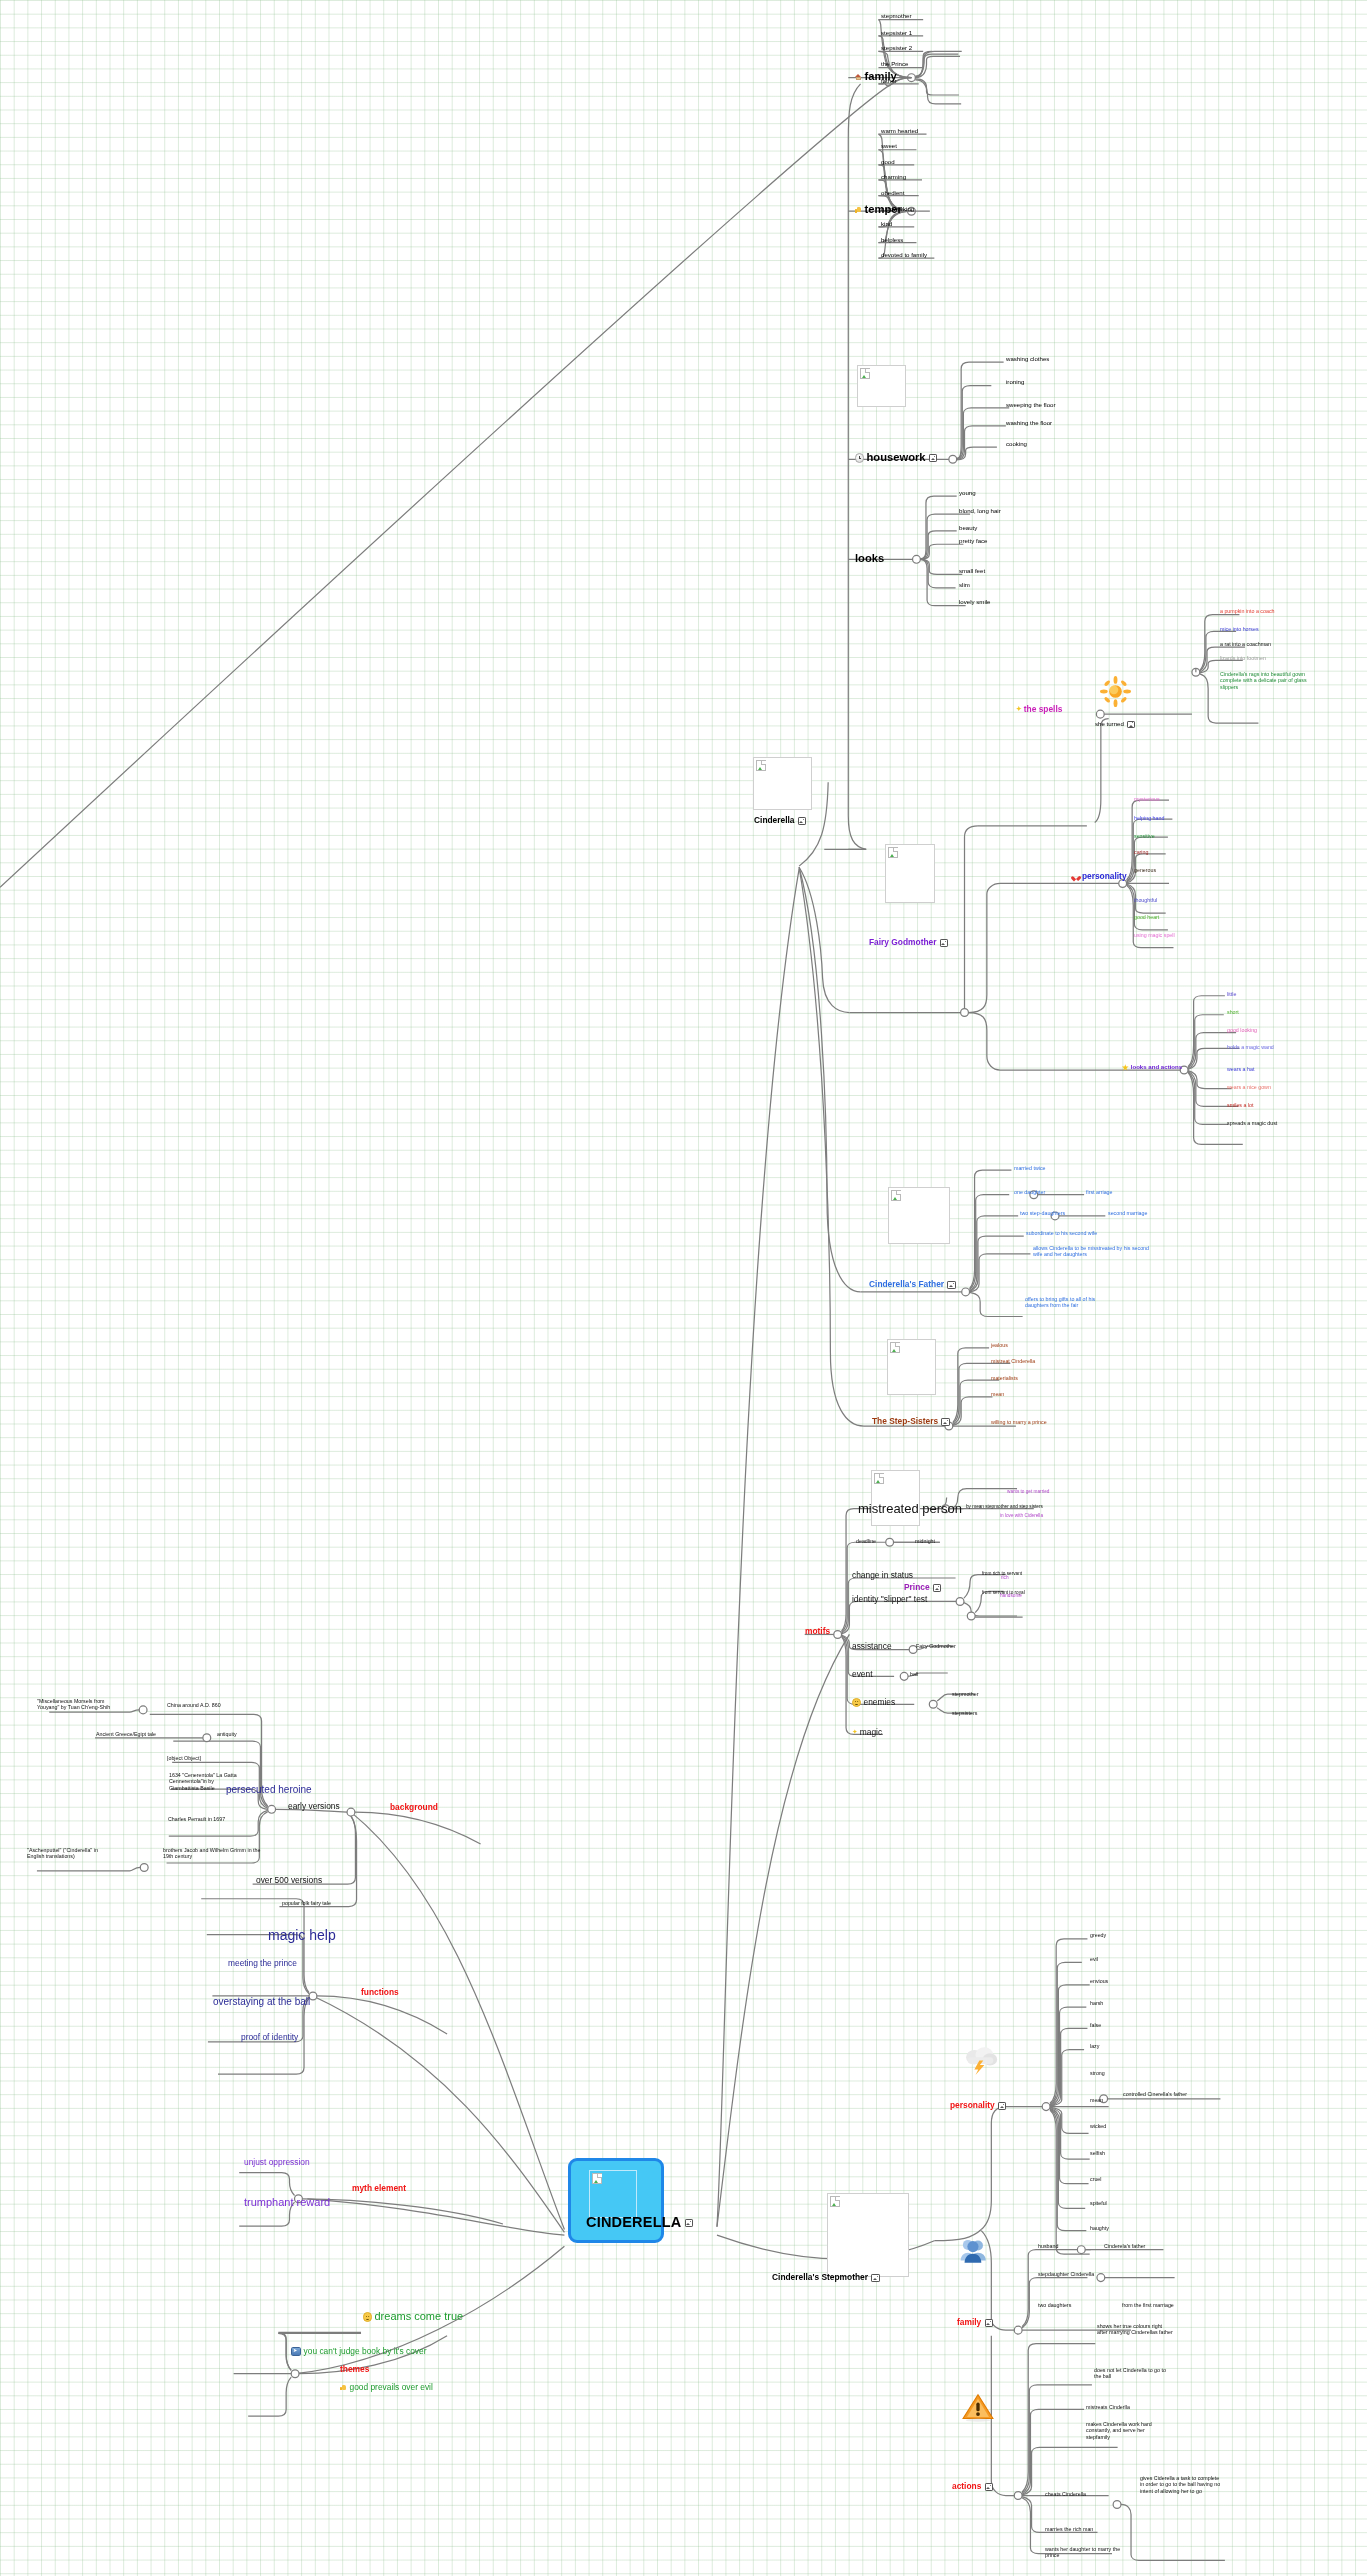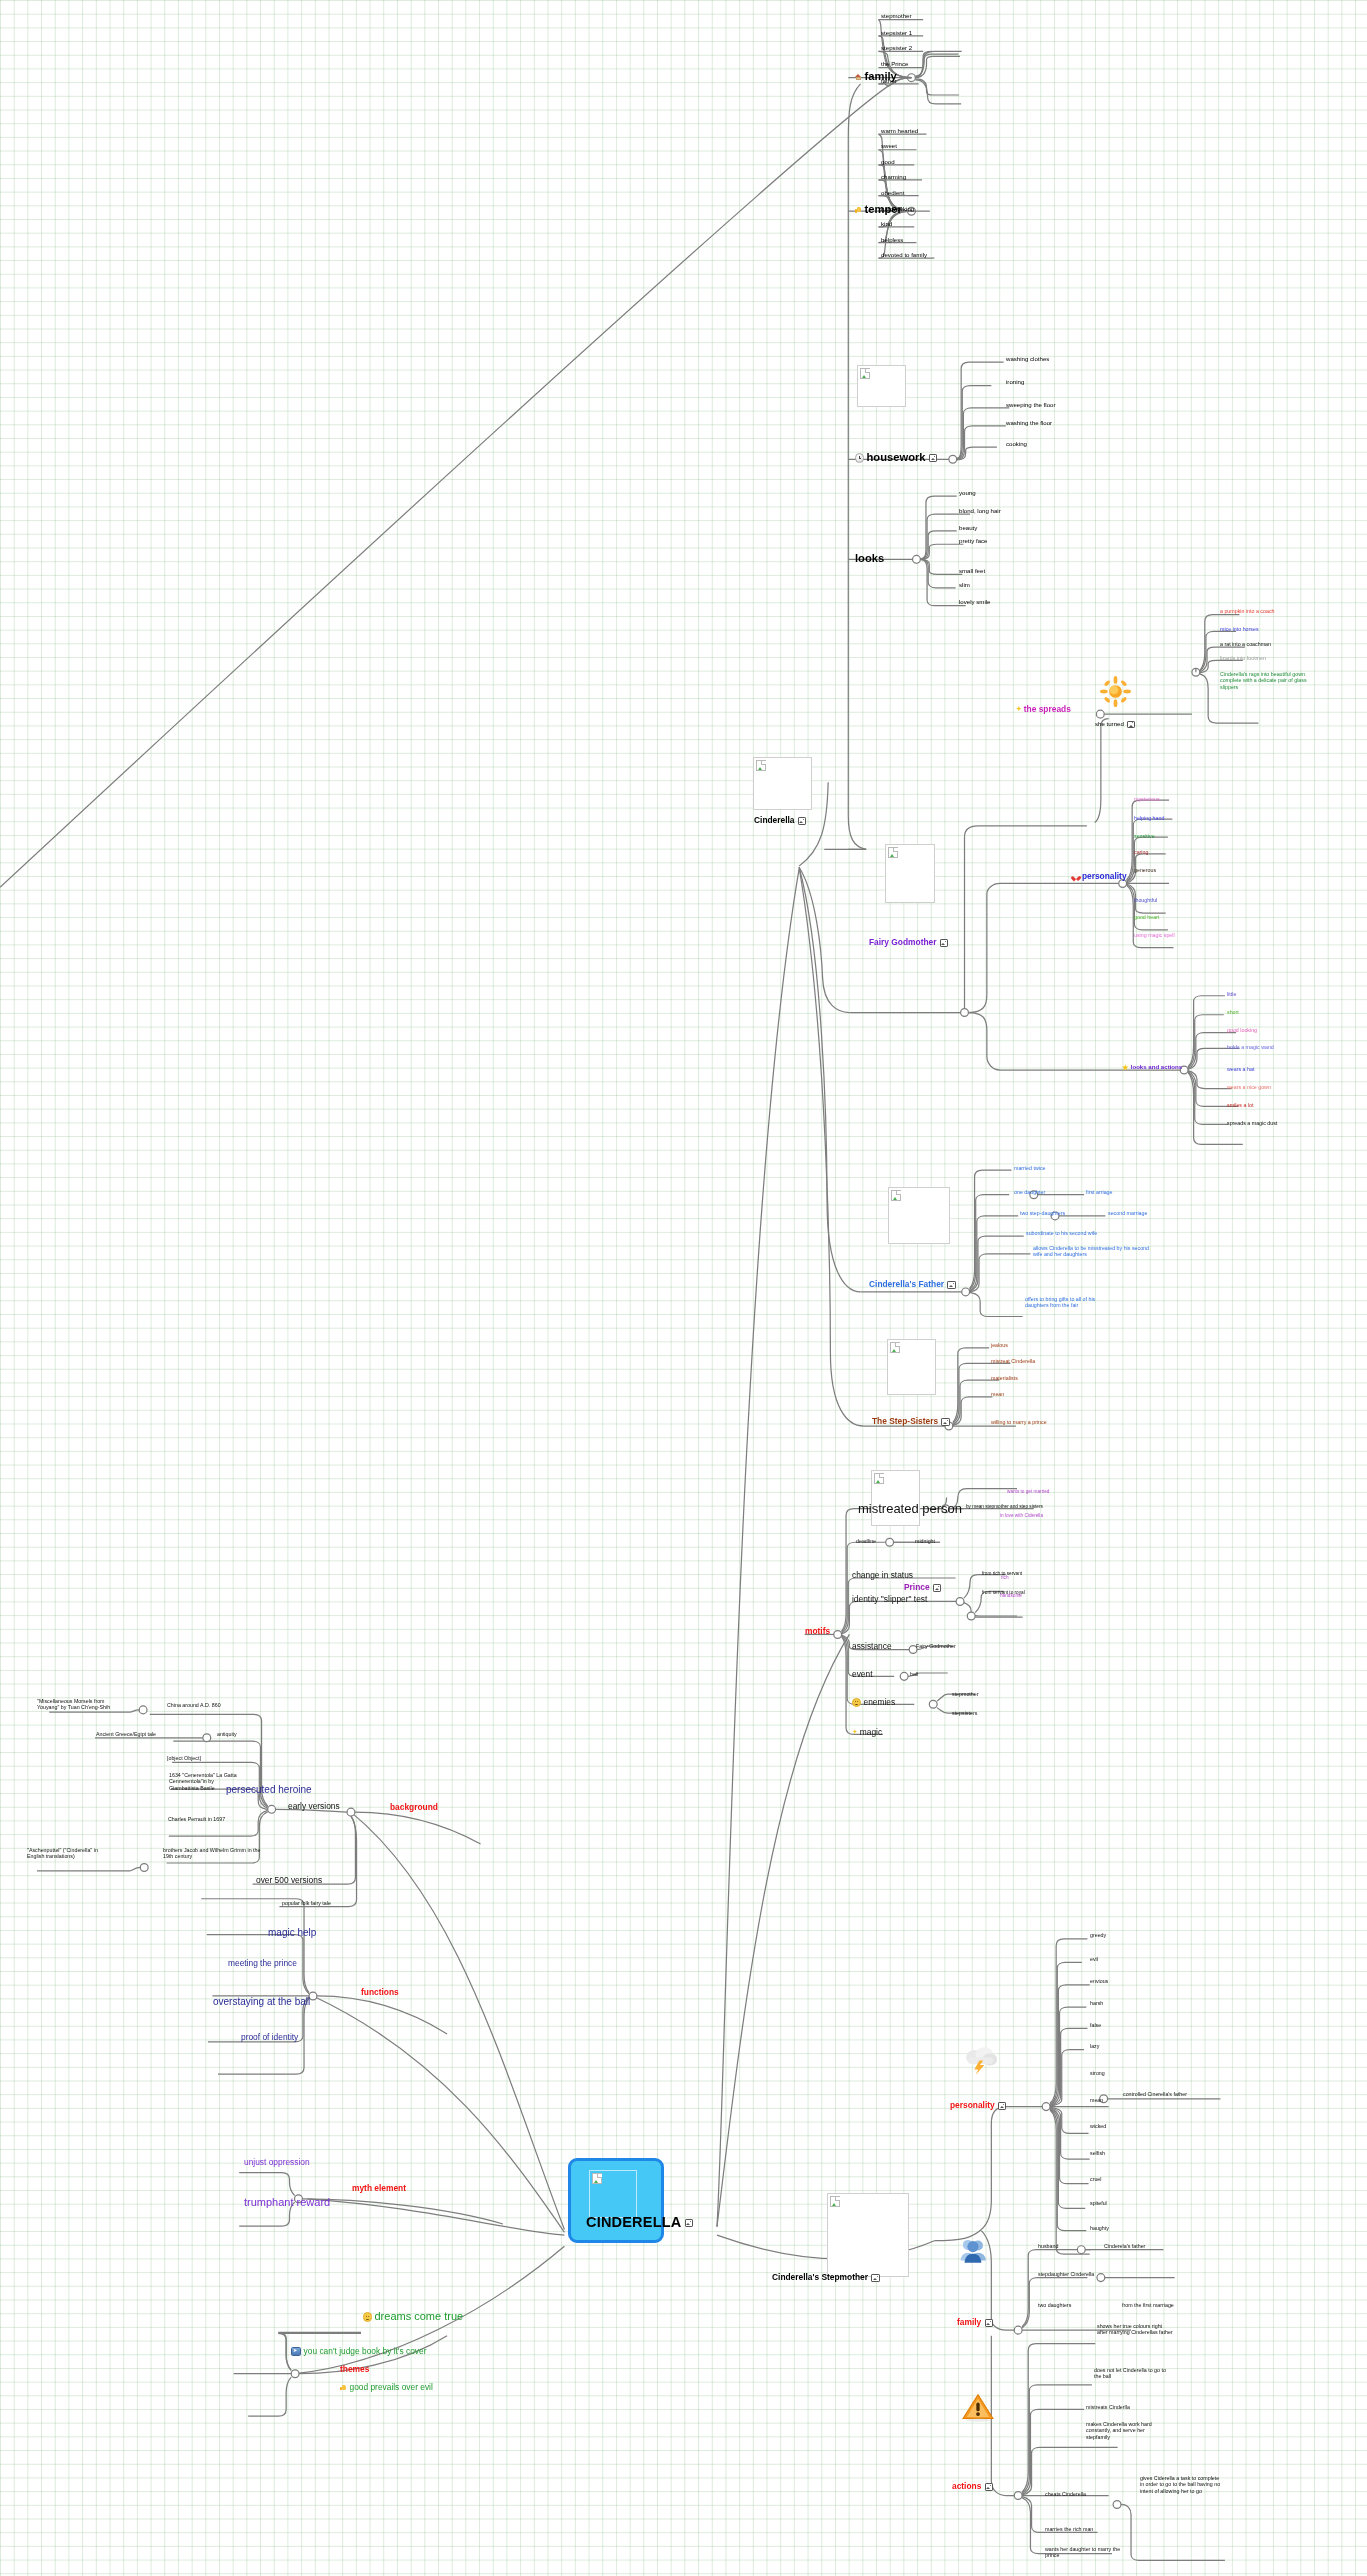--- a/index.html
+++ b/index.html
@@ -420,21 +420,21 @@
 <div class="node t-lvl3" style="left:959px;top:489px">young</div>
 <div class="node t-lvl3" style="left:959px;top:507px">blond, long hair</div>
 <div class="node t-lvl3" style="left:959px;top:524px">beauty</div>
 <div class="node t-lvl3" style="left:959px;top:537px">pretty face</div>
 <div class="node t-lvl3" style="left:959px;top:567px">small feet</div>
 <div class="node t-lvl3" style="left:959px;top:581px">slim</div>
 <div class="node t-lvl3" style="left:959px;top:598px">lovely smile</div>
 
 <div class="node t-lvl2" style="left:869px;top:938px;color:#7b1fd4"><span>Fairy Godmother</span><span class="pic-ico"></span></div>
 
-<div class="node t-lvl2" style="left:1016px;top:705px;color:#c91fb8"><span class="emo emo-spark">✦</span><span>the spreads</span></div>
+<div class="node t-lvl2" style="left:1016px;top:705px;color:#c91fb8"><span class="emo emo-spark">✦</span><span>the spells</span></div>
 <div class="gfx gfx-sun" style="left:1100px;top:676px">
   <svg viewBox="0 0 56 56" width="31" height="31">
         <g fill="#fbb034">
           <ellipse cx="28" cy="7" rx="3.5" ry="7"></ellipse>
           <ellipse cx="28" cy="49" rx="3.5" ry="7"></ellipse>
           <ellipse cx="7" cy="28" rx="7" ry="3.5"></ellipse>
           <ellipse cx="49" cy="28" rx="7" ry="3.5"></ellipse>
           <ellipse cx="13" cy="13" rx="6" ry="3.2" transform="rotate(-45 13 13)"></ellipse>
           <ellipse cx="43" cy="13" rx="6" ry="3.2" transform="rotate(45 43 13)"></ellipse>
           <ellipse cx="13" cy="43" rx="6" ry="3.2" transform="rotate(45 13 43)"></ellipse>
@@ -524,21 +524,21 @@
 <div class="node t-lvl4 wrap" style="left:169px;top:1772px;width:72px;color:#111">1634 "Cenerentola" La Gatta Cennerentola"in by Giambattista Basile</div>
 <div class="node t-lvl4" style="left:168px;top:1816px;color:#111">Charles Perrault in 1697</div>
 <div class="node t-lvl4 wrap" style="left:163px;top:1847px;width:98px;color:#111">brothers Jacob and Wilhelm Grimm in the 19th century</div>
 <div class="node t-lvl4 wrap" style="left:27px;top:1847px;width:86px;color:#111">"Aschenputtel" ("Cinderella" in English translations)</div>
 
 <div class="node t-lvl2" style="left:256px;top:1876px;color:#111;font-weight:normal;font-size:8.4px">over 500 versions</div>
 <div class="node t-lvl4" style="left:282px;top:1900px;color:#111">popular folk fairy tale</div>
 
 <div class="node t-lvl2" style="left:361px;top:1988px;color:#f01414"><span>functions</span></div>
 <div class="node t-lvl2" style="left:226px;top:1784px;color:#2b2b96;font-weight:normal;font-size:10px">persecuted heroine</div>
-<div class="node t-lvl2" style="left:268px;top:1927px;color:#2b2b96;font-weight:normal;font-size:10px">magic help</div>
+<div class="node t-lvl2" style="left:268px;top:1927px;color:#2b2b96;font-weight:normal;font-size:14px">magic help</div>
 <div class="node t-lvl2" style="left:228px;top:1959px;color:#2b2b96;font-weight:normal;font-size:8.4px">meeting the prince</div>
 <div class="node t-lvl2" style="left:213px;top:1996px;color:#2b2b96;font-weight:normal;font-size:10px">overstaying at the ball</div>
 <div class="node t-lvl2" style="left:241px;top:2033px;color:#2b2b96;font-weight:normal;font-size:8.4px">proof of identity</div>
 
 <div class="node t-lvl2" style="left:352px;top:2184px;color:#f01414"><span>myth element</span></div>
 <div class="node t-lvl2" style="left:244px;top:2158px;color:#7b2fd4;font-weight:normal;font-size:8.4px">unjust oppression</div>
 <div class="node t-lvl2" style="left:244px;top:2196px;color:#7b2fd4;font-weight:normal;font-size:11px">trumphant reward</div>
 
 <div class="node t-lvl2" style="left:340px;top:2365px;color:#f01414"><span>themes</span></div>
 <div class="node t-lvl2" style="left:363px;top:2310px;color:#1e9c2e;font-weight:normal;font-size:11px"><span class="emo emo-smile"></span><span>dreams come true</span></div>

